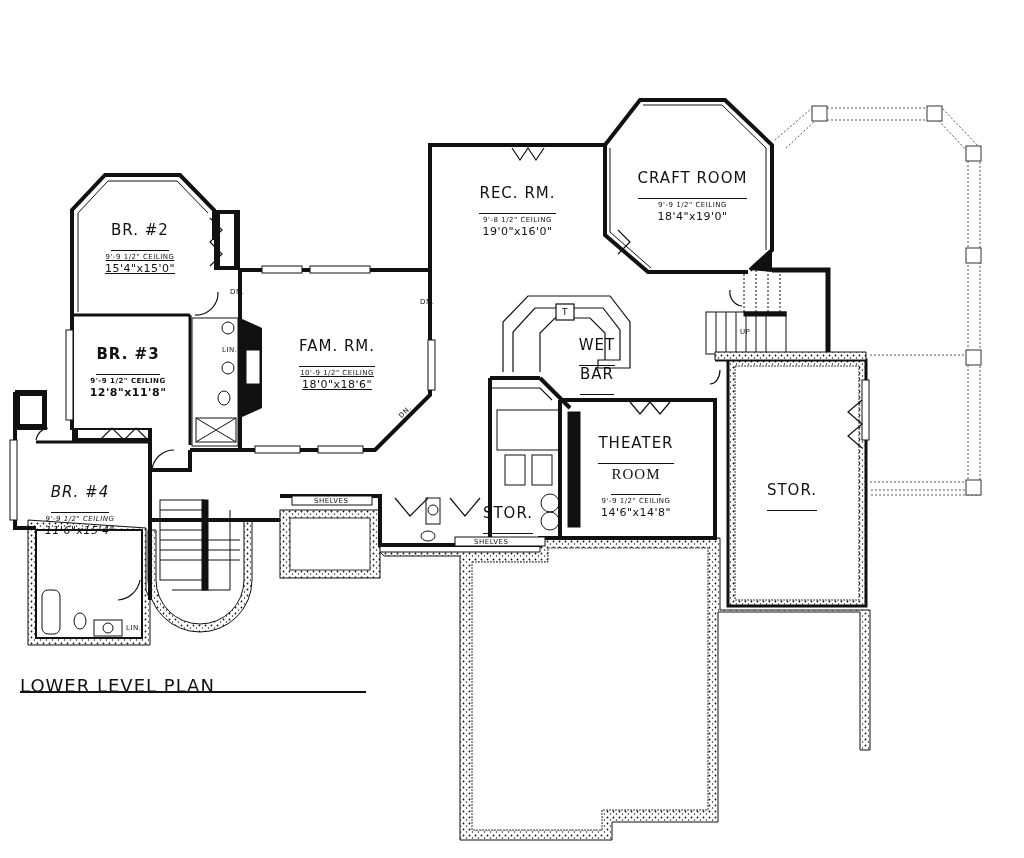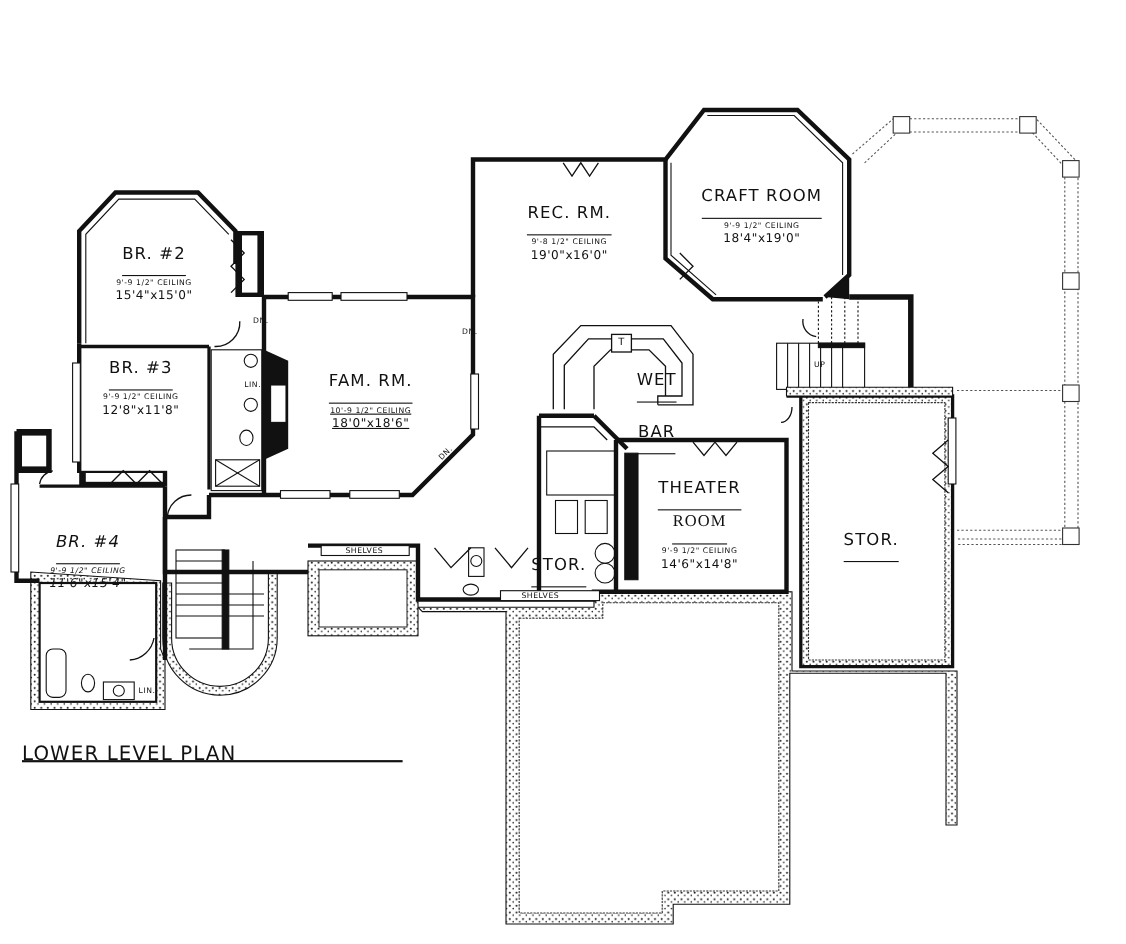--- a/index.html
+++ b/index.html
@@ -193,27 +193,27 @@
     <line x1="766" y1="312" x2="766" y2="354"></line>
     <line x1="744" y1="270" x2="744" y2="312" stroke-dasharray="2,2"></line>
     <line x1="756" y1="270" x2="756" y2="312" stroke-dasharray="2,2"></line>
     <line x1="768" y1="270" x2="768" y2="312" stroke-dasharray="2,2"></line>
     <line x1="780" y1="270" x2="780" y2="312" stroke-dasharray="2,2"></line>
     <rect x="744" y="312" width="42" height="4" fill="#111"></rect>
   </g>
   <path d="M 715,352 L 866,352 L 866,360 L 715,360 Z" fill="url(#conc)" stroke="#111" stroke-width="1"></path>
 </svg>
 
-<div class="label" style="left:90px; top:222px; width:100px;">
+<div class="label" style="left:90px; top:222px; width:100px;text-decoration:underline;">
   <span class="room-name">BR. #2</span>
   <div class="ceil">9'-9 1/2" CEILING</div>
   <div class="dim">15'4"x15'0"</div>
 </div>
 
-<div class="label" style="left:78px; top:326px; width:100px;">
+<div class="label" style="left:78px; top:346px; width:100px;font-weight:bold;">
   <span class="room-name">BR. #3</span>
   <div class="ceil">9'-9 1/2" CEILING</div>
   <div class="dim">12'8"x11'8"</div>
 </div>
 
 <div class="label" style="left:30px; top:484px; width:100px;font-style:italic;">
   <span class="room-name">BR. #4</span>
   <div class="ceil">9'-9 1/2" CEILING</div>
   <div class="dim">11'6"x15'4"</div>
 </div>
@@ -231,21 +231,21 @@
 </div>
 
 <div class="label" style="left:620px; top:170px; width:145px;">
   <span class="room-name">CRAFT ROOM</span>
   <div class="ceil">9'-9 1/2" CEILING</div>
   <div class="dim">18'4"x19'0"</div>
 </div>
 
 <div class="label" style="left:572px; top:337px; width:50px;">
   <span class="room-name">WET</span><br>
-  <span class="room-name" style="margin-top:19px;">BAR</span>
+  <span class="room-name" style="margin-top:1px;">BAR</span>
 </div>
 
 <div class="label" style="left:576px; top:435px; width:120px;">
   <span class="room-name">THEATER</span><br>
   <span class="room-name" style="margin-top:3px;font-family:Liberation Serif, serif;">ROOM</span>
   <div class="ceil">9'-9 1/2" CEILING</div>
   <div class="dim">14'6"x14'8"</div>
 </div>
 
 <div class="label" style="left:478px; top:505px; width:60px;">

